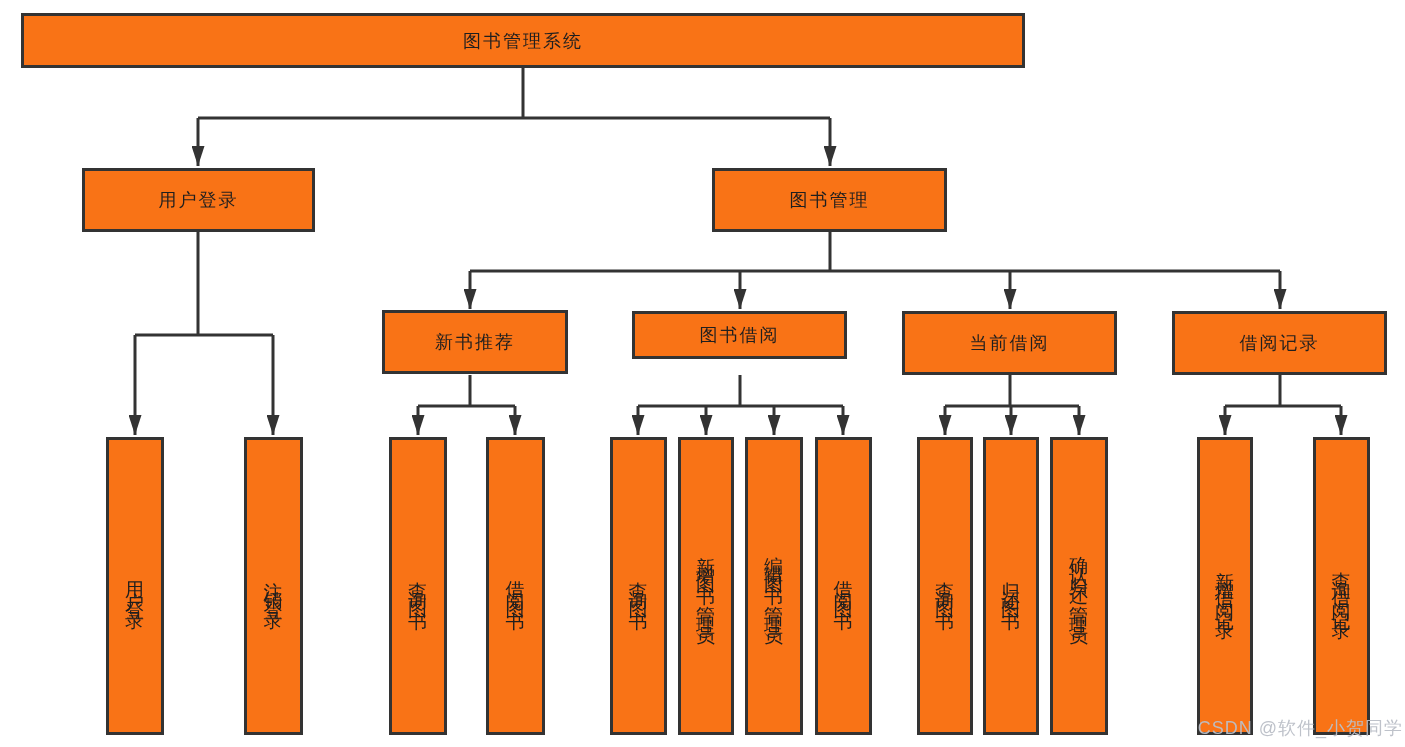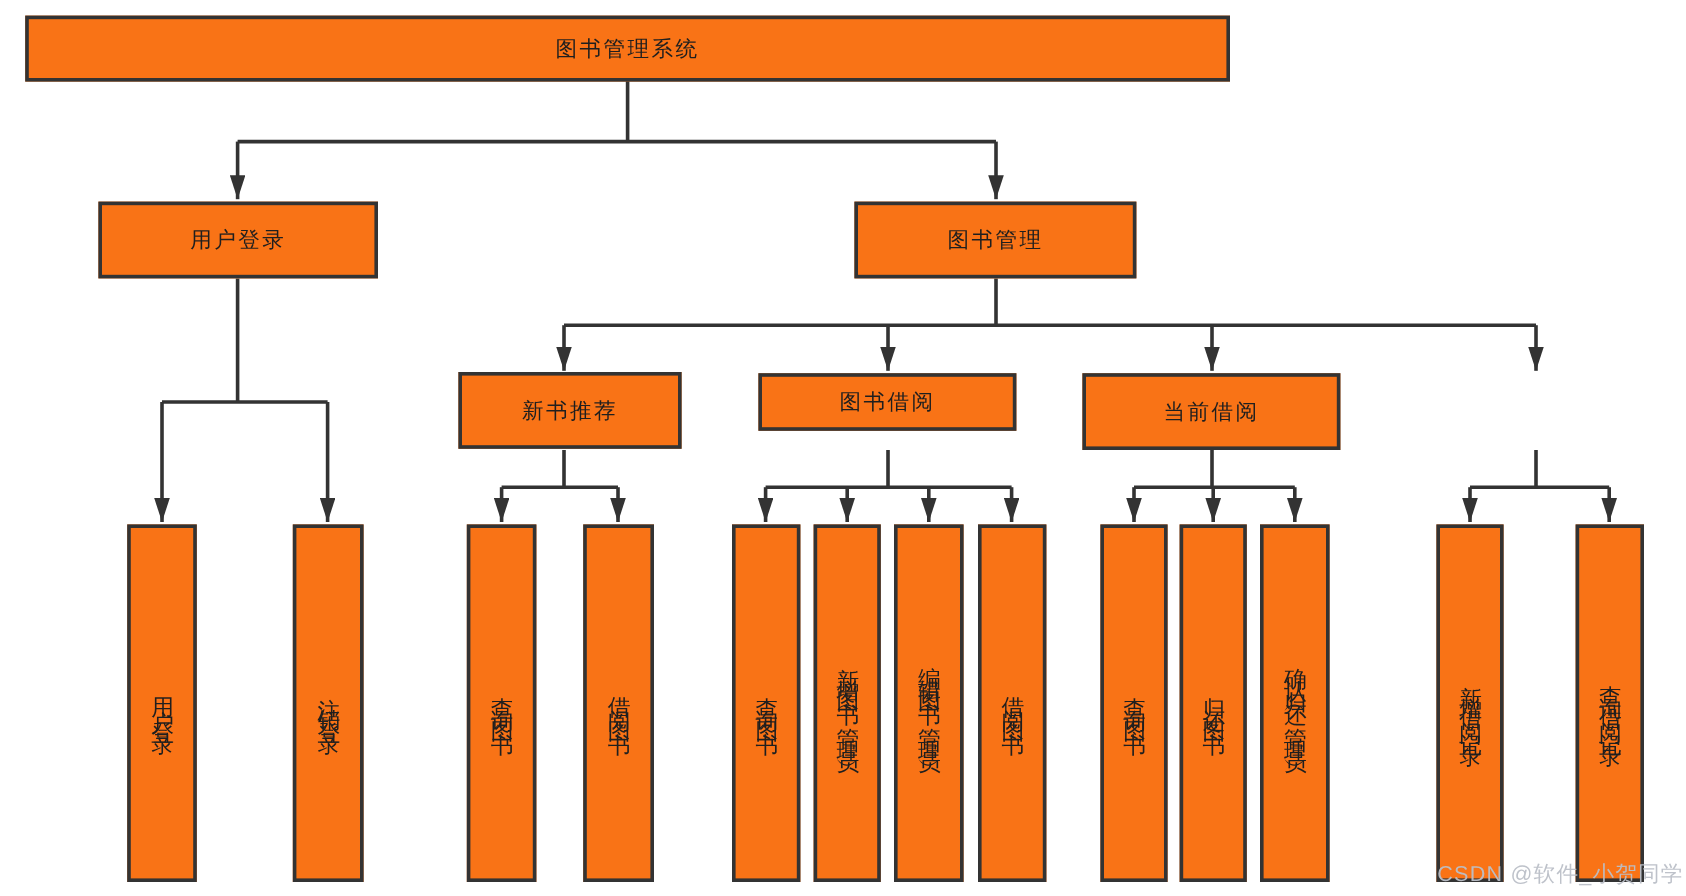--- a/index.html
+++ b/index.html
@@ -83,20 +83,23 @@
 
   <div class="node" style="left:362px;top:310px;width:186px;height:64px;margin-left:20px;">
     <span class="label">新书推荐</span>
   </div>
   <div class="node" style="left:632px;top:311px;width:215px;height:48px;">
     <span class="label">图书借阅</span>
   </div>
   <div class="node" style="left:902px;top:311px;width:215px;height:64px;">
     <span class="label">当前借阅</span>
   </div>
+  <div class="node" style="left:1172px;top:311px;width:215px;height:64px;">
+    <span class="label">借阅记录</span>
+  </div>
 
   <div class="node v" style="left:106px;top:437px;width:58px;height:298px;">
     <span class="label">用户登录</span>
   </div>
   <div class="node v" style="left:244px;top:437px;width:59px;height:298px;">
     <span class="label">注销登录</span>
   </div>
   <div class="node v" style="left:389px;top:437px;width:58px;height:298px;">
     <span class="label">查询图书</span>
   </div>

